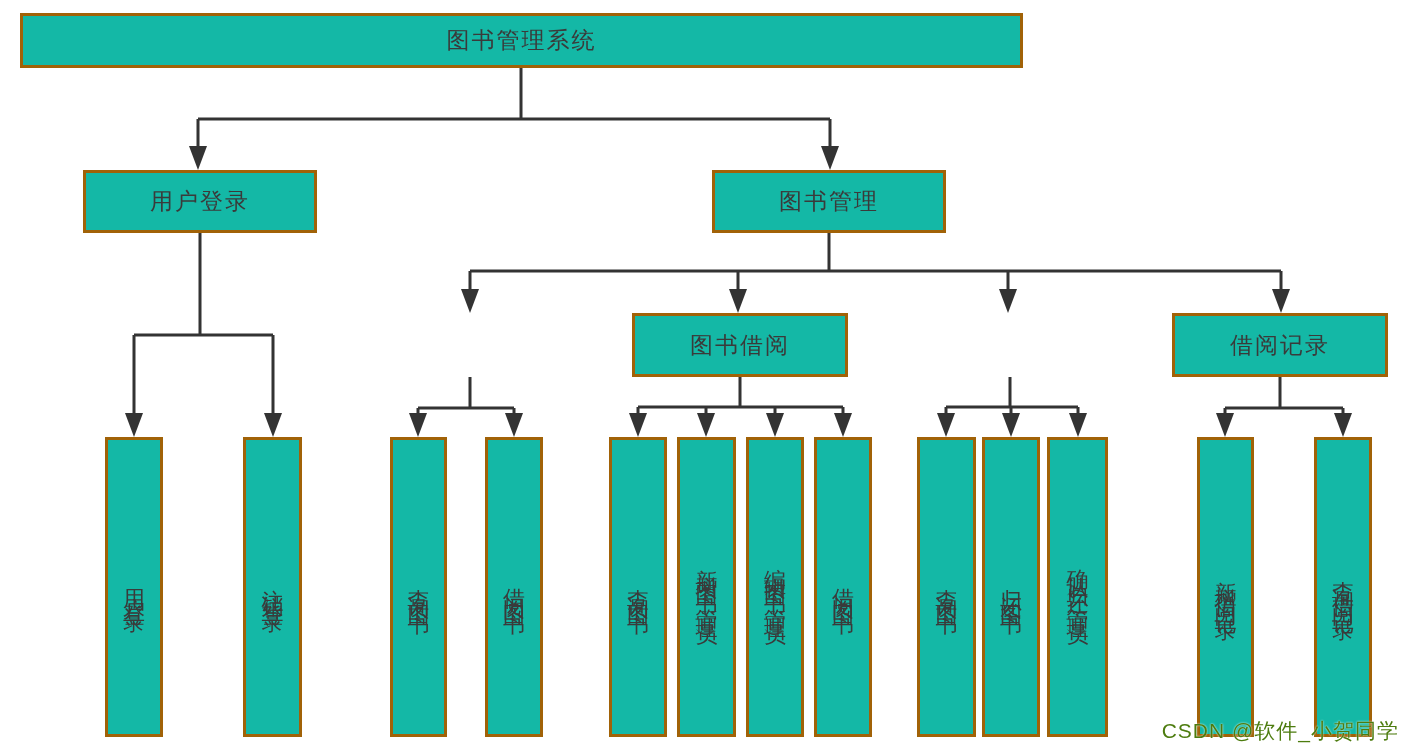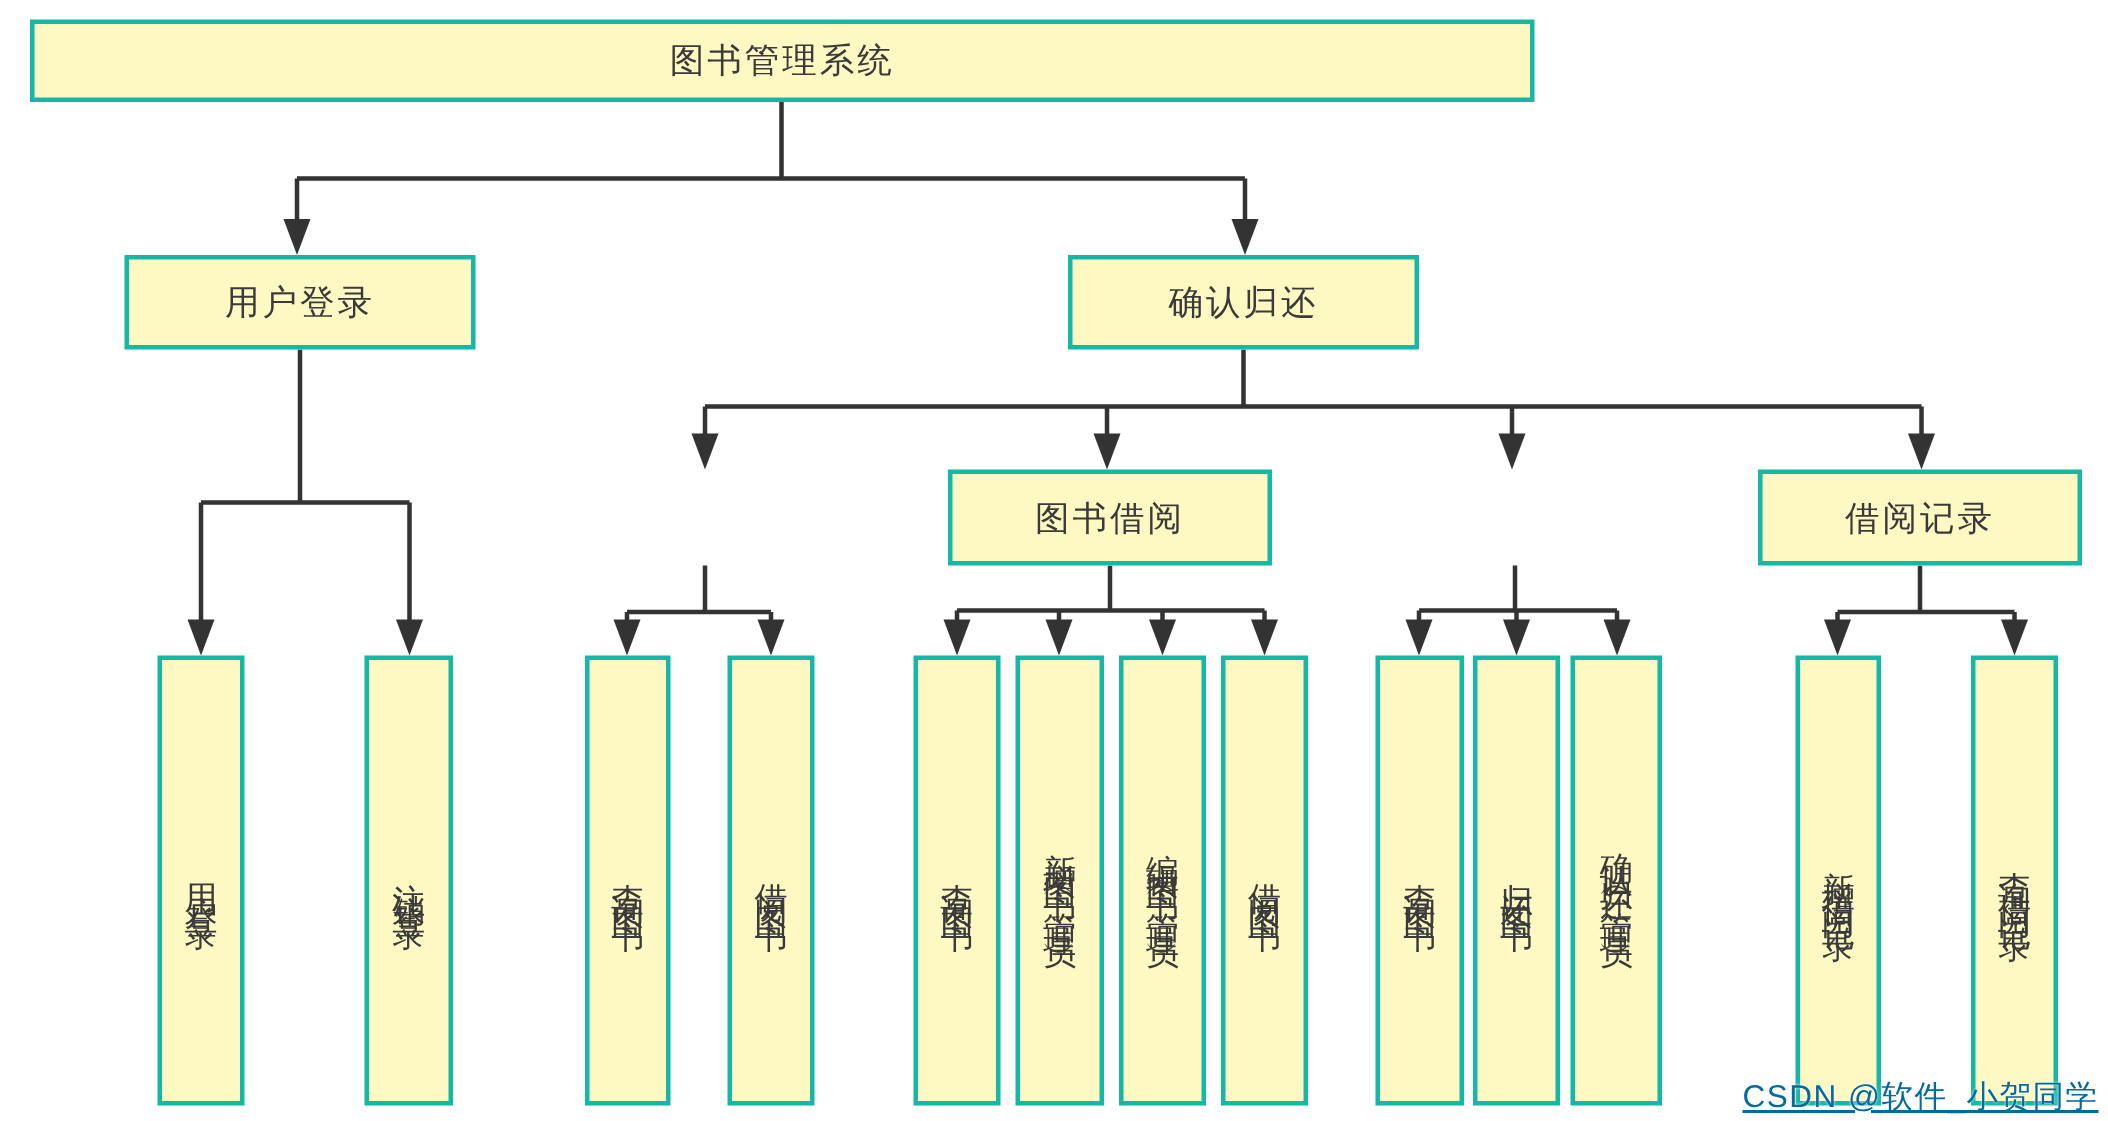--- a/index.html
+++ b/index.html
@@ -6,45 +6,44 @@
   #canvas{
     position:relative;
     width:1405px;height:747px;
     background:#fff;
     font-family:"Liberation Sans","DejaVu Sans",sans-serif;
     overflow:hidden;
   }
   #connectors{position:absolute;left:0;top:0;width:1405px;height:747px;}
   .node{
     position:absolute;
-    background:#fef9c3;
-    border:3px solid #14b8a6;
+    background:#14b8a6;
+    border:3px solid #a16207;
     box-sizing:border-box;
     display:flex;align-items:center;justify-content:center;
     color:#3a3a3a;
     font-size:23px;
     letter-spacing:2px;
     text-align:center;
     white-space:nowrap;
   }
   .vnode{
     writing-mode:vertical-rl;
     text-orientation:mixed;
     font-size:22px;
     letter-spacing:8px;
     white-space:nowrap;
   }
   .watermark{
     position:absolute;
     right:6px;bottom:2px;
     font-size:21px;
-    color:#0369a1;
+    color:#4d7c0f;
     letter-spacing:1px;
     text-shadow:0 0 2px #fff;
-    text-decoration:underline;
   }
 </style>
 </head>
 <body>
 
 <div id="canvas">
 
   <svg id="connectors" viewBox="0 0 1405 747" xmlns="http://www.w3.org/2000/svg">
     <g stroke="#333" stroke-width="3" fill="none">
 
@@ -86,21 +85,21 @@
   </svg>
 
   <div class="node" style="left:20px;top:13px;width:1003px;height:55px;">
     <span>图书管理系统</span>
   </div>
 
   <div class="node" style="left:83px;top:170px;width:234px;height:63px;">
     <span>用户登录</span>
   </div>
   <div class="node" style="left:712px;top:170px;width:234px;height:63px;">
-    <span>确认归还</span>
+    <span>图书管理</span>
   </div>
 
   <div class="node" style="left:632px;top:313px;width:216px;height:64px;">
     <span>图书借阅</span>
   </div>
   <div class="node" style="left:1172px;top:313px;width:216px;height:64px;">
     <span>借阅记录</span>
   </div>
 
   <div class="node vnode" style="left:105px;top:437px;width:58px;height:300px;">

